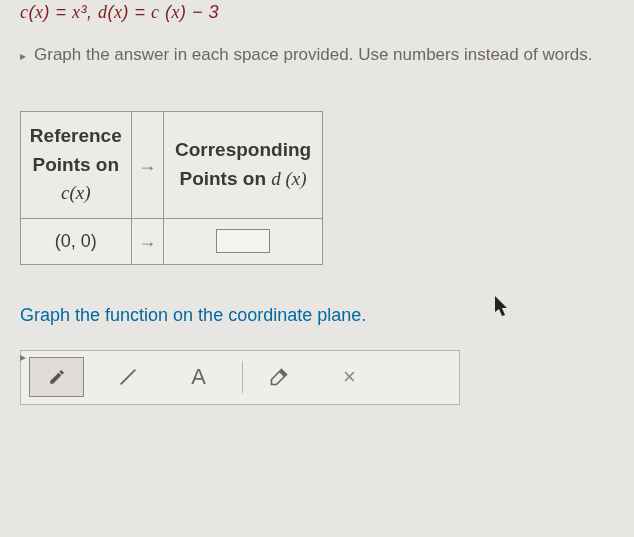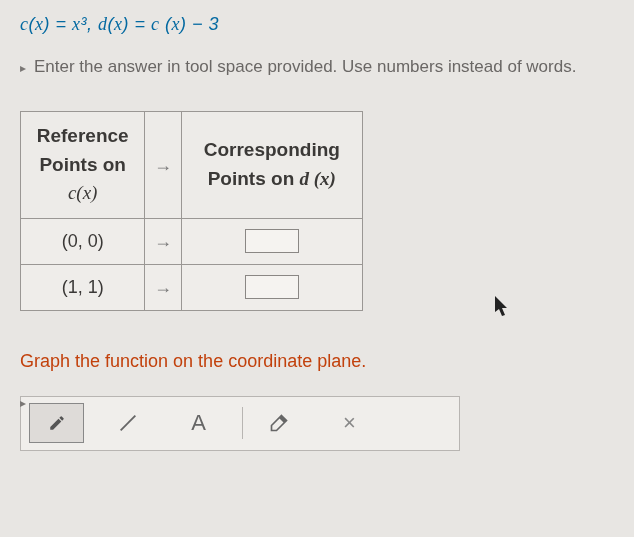--- a/index.html
+++ b/index.html
@@ -9,43 +9,43 @@
     background: #e8e6e3;
     font-family: Arial, Helvetica, sans-serif;
     color: #4a4745;
     padding: 0 20px;
     overflow: hidden;
     position: relative;
     filter: blur(0.4px);
   }
   .formula {
     font-size: 18px;
-    color: #0369a1;
-    margin-top: 14px;
+    color: #7f1d1d;
+    margin-top: 2px;
     font-style: italic;
     letter-spacing: 0.5px;
   }
   .instruction {
     font-size: 17px;
     color: #6a6765;
     margin-top: 22px;
     padding-left: 14px;
     position: relative;
   }
   .bullet {
     position: absolute;
     left: 0;
     top: 4px;
     font-size: 12px;
     color: #7a7775;
   }
   .tbl {
-    margin-top: 34px;
+    margin-top: 46px;
     border-collapse: collapse;
-    width: 343px;
+    width: 303px;
     background: #efedea;
   }
   .tbl th, .tbl td {
     border: 1.5px solid #9a9794;
     text-align: center;
     color: #3b3937;
   }
   .tbl th {
     font-weight: bold;
     font-size: 19px;
@@ -59,21 +59,21 @@
   .tbl td { height: 46px; font-size: 18px; }
   .arrow { color: #777; font-size: 18px; }
   .ibox {
     display: inline-block;
     width: 54px;
     height: 24px;
     border: 1.5px solid #8a8784;
     background: #f5f3f0;
     vertical-align: middle;
   }
-  .p2 { margin-top: 40px; font-size: 18px; color: #c2410c; }
+  .p2 { margin-top: 40px; font-size: 18px; color: #0369a1; }
   .p3 { margin-top: 20px; font-size: 18px; color: #555; padding-left: 14px; position: relative; }
   .toolbar {
     margin-top: 24px;
     width: 440px;
     height: 55px;
     border: 1px solid #b8b5b2;
     background: #f0eeeb;
     display: flex;
     align-items: center;
     padding: 8px;
@@ -109,48 +109,43 @@
 </style>
 </head>
 <body>
 
 <div class="formula">
   <span class="sub-italic">c</span>(<span class="sub-italic">x</span>) = <span class="sub-italic">x</span>³, <span class="sub-italic">d</span>(<span class="sub-italic">x</span>) = <span class="sub-italic">c</span> (<span class="sub-italic">x</span>) − 3
 </div>
 
 <div class="instruction">
   <span class="bullet">▸</span>
-  <span>Enter the answer in tool space provided. Use numbers instead of words.</span>
+  <span>Graph the answer in each space provided. Use numbers instead of words.</span>
 </div>
 
 <table class="tbl">
   <thead>
     <tr>
       <th class="col1">
         <span>Reference</span><br>
         <span>Points on</span><br>
         <span class="sub-italic" style="font-weight:normal;text-align:right;">c(x)</span>
       </th>
       <th class="col2">
         <span class="arrow">→</span>
       </th>
       <th class="col3">
         <span>Corresponding</span><br>
-        <span>Points on </span><span class="sub-italic" style="font-weight:bold;"><span>d</span> (<span>x</span>)</span>
+        <span>Points on </span><span class="sub-italic" style="font-weight:normal;"><span>d</span> (<span>x</span>)</span>
       </th>
     </tr>
   </thead>
   <tbody>
     <tr>
       <td>(0, 0)</td>
-      <td><span class="arrow">→</span></td>
-      <td><span class="ibox"></span></td>
-    </tr>
-    <tr>
-      <td>(1, 1)</td>
       <td><span class="arrow">→</span></td>
       <td><span class="ibox"></span></td>
     </tr>
   </tbody>
 </table>
 
 <div class="p2">Graph the function on the coordinate plane.</div>
 
 <div class="p3">
   <span class="bullet">▸</span>

